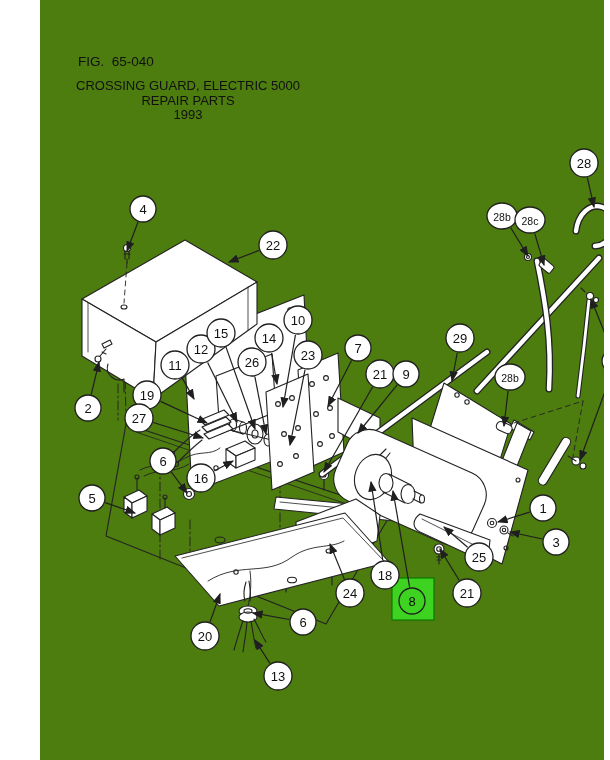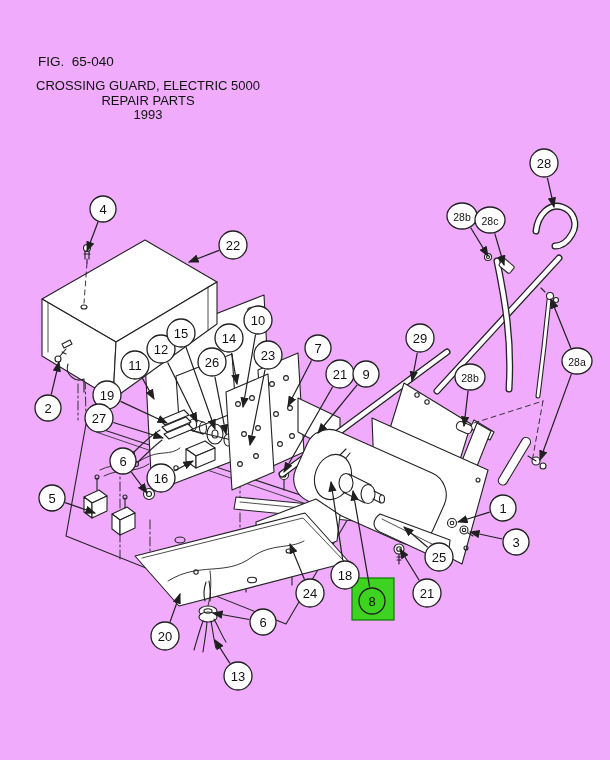--- a/index.html
+++ b/index.html
@@ -1,17 +1,17 @@
 <!DOCTYPE html>
 <html><head>
 <meta charset="utf-8">
 <style>
   html,body{margin:0;padding:0;background:#ffffff;}
-  .page{position:relative;width:610px;height:760px;background:#f0abfc;overflow:hidden;
-        font-family:"Liberation Sans",sans-serif;}
+  .page{position:relative;width:564px;height:760px;background:#4d7c0f;overflow:hidden;
+        font-family:"Liberation Sans",sans-serif;margin-left:40px;}
   svg{display:block;}
   .t-left{font:13.5px "Liberation Sans",sans-serif;fill:#111;text-anchor:start;}
   .t-center{font:13px "Liberation Sans",sans-serif;fill:#111;text-anchor:middle;}
   .balloon{fill:#ffffff;stroke:#1f1f1f;stroke-width:1.3;}
   .balloon.hl{fill:none;}
   .balloon-label{font:13px "Liberation Sans",sans-serif;fill:#111;text-anchor:middle;}
   .balloon-label.small{font-size:10.5px;}
   .leader{stroke:#1f1f1f;stroke-width:1.2;fill:none;}
   .art{stroke:#222;fill:none;stroke-width:1.1;stroke-linejoin:round;stroke-linecap:round;}
   .wf{fill:#ffffff;}

